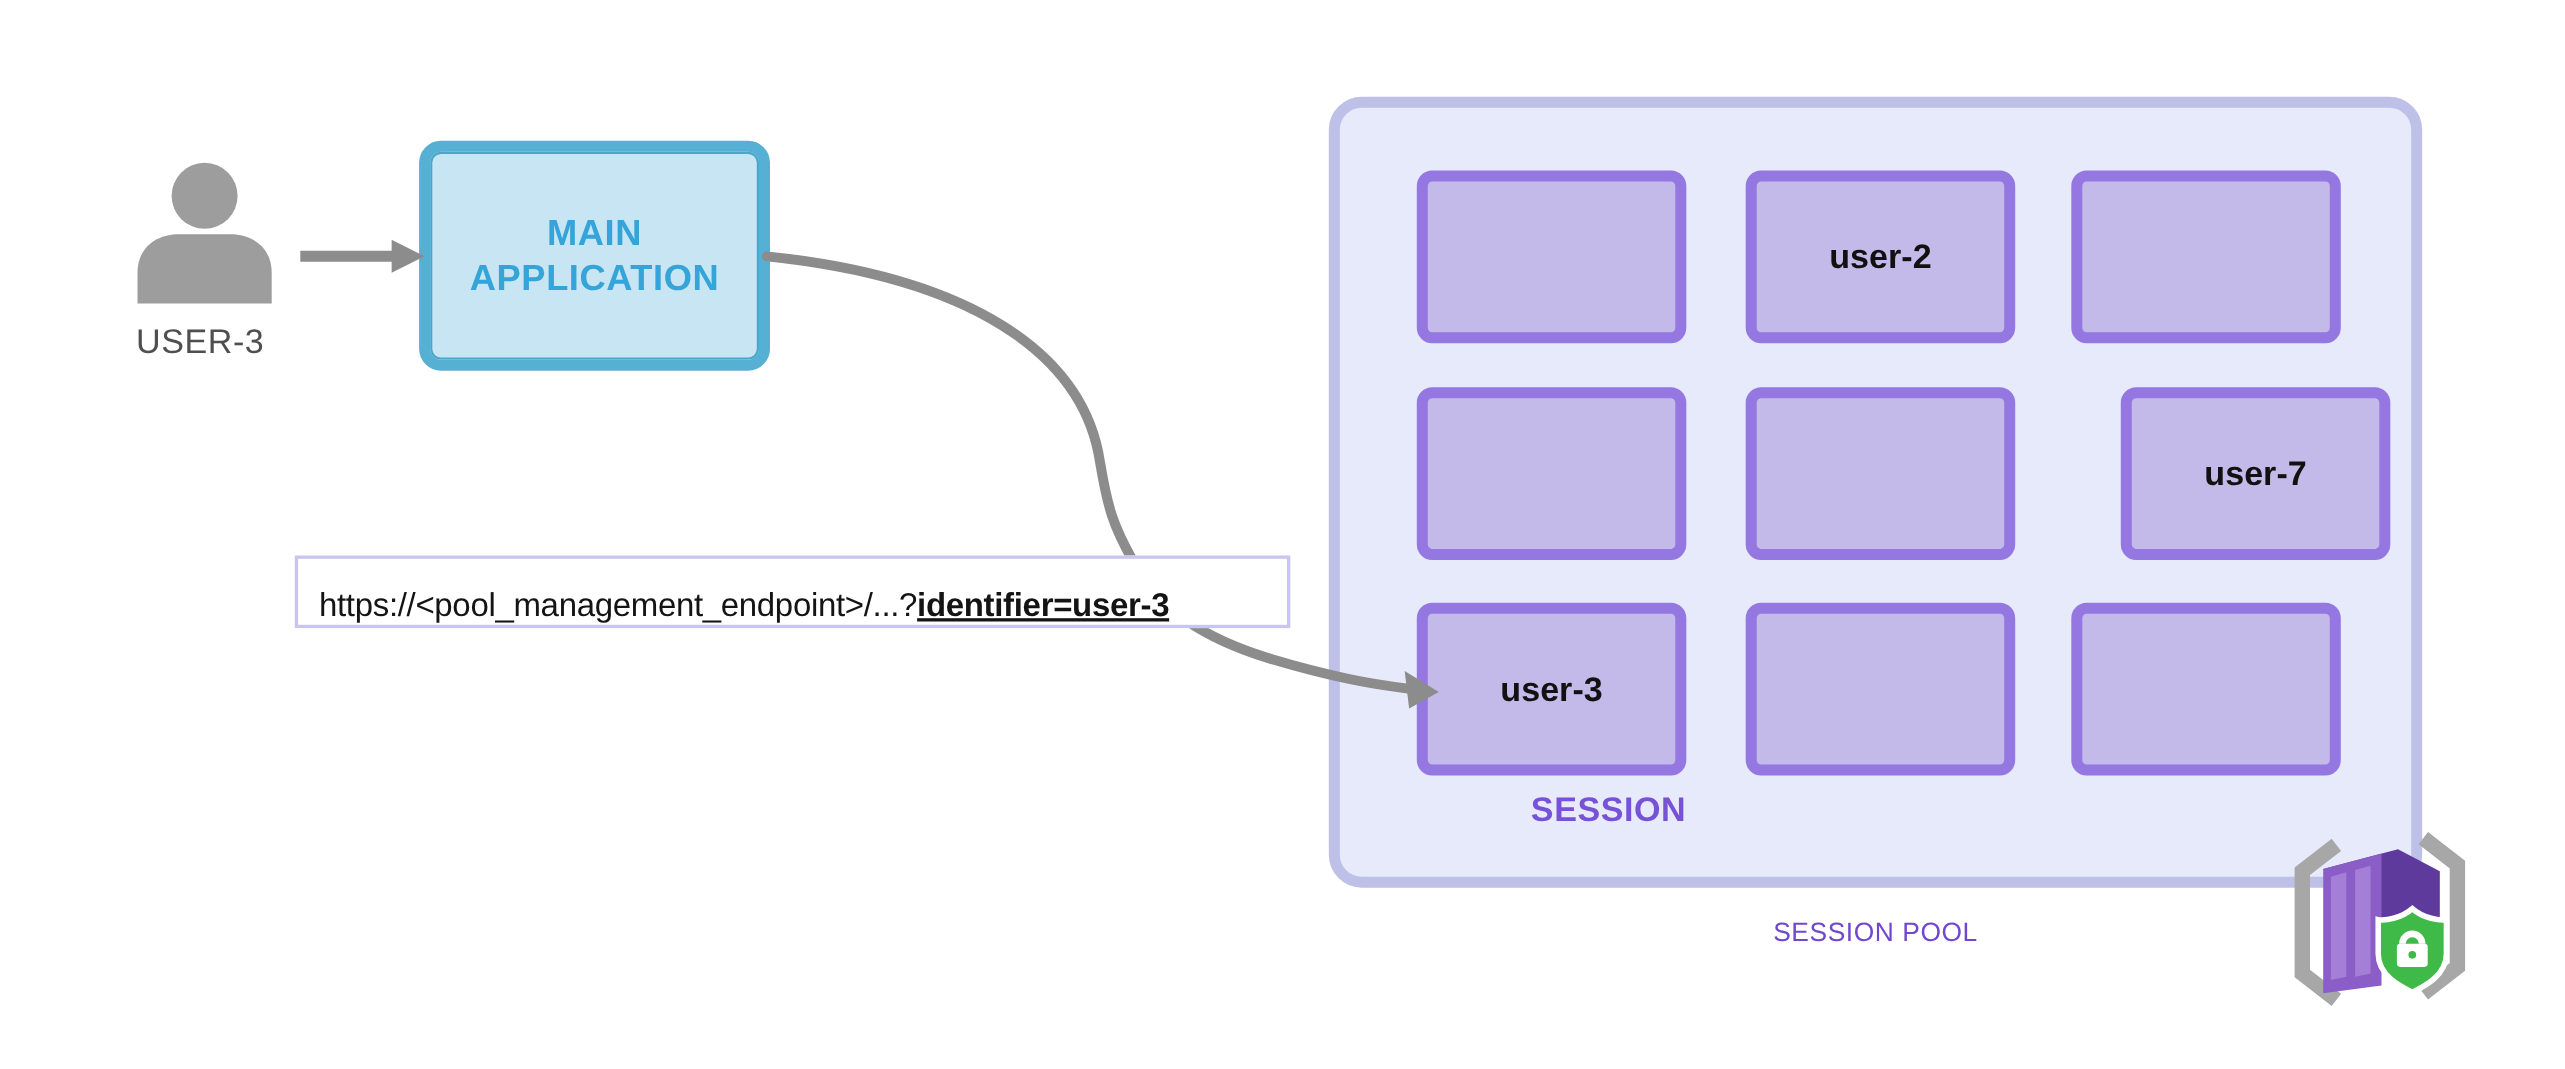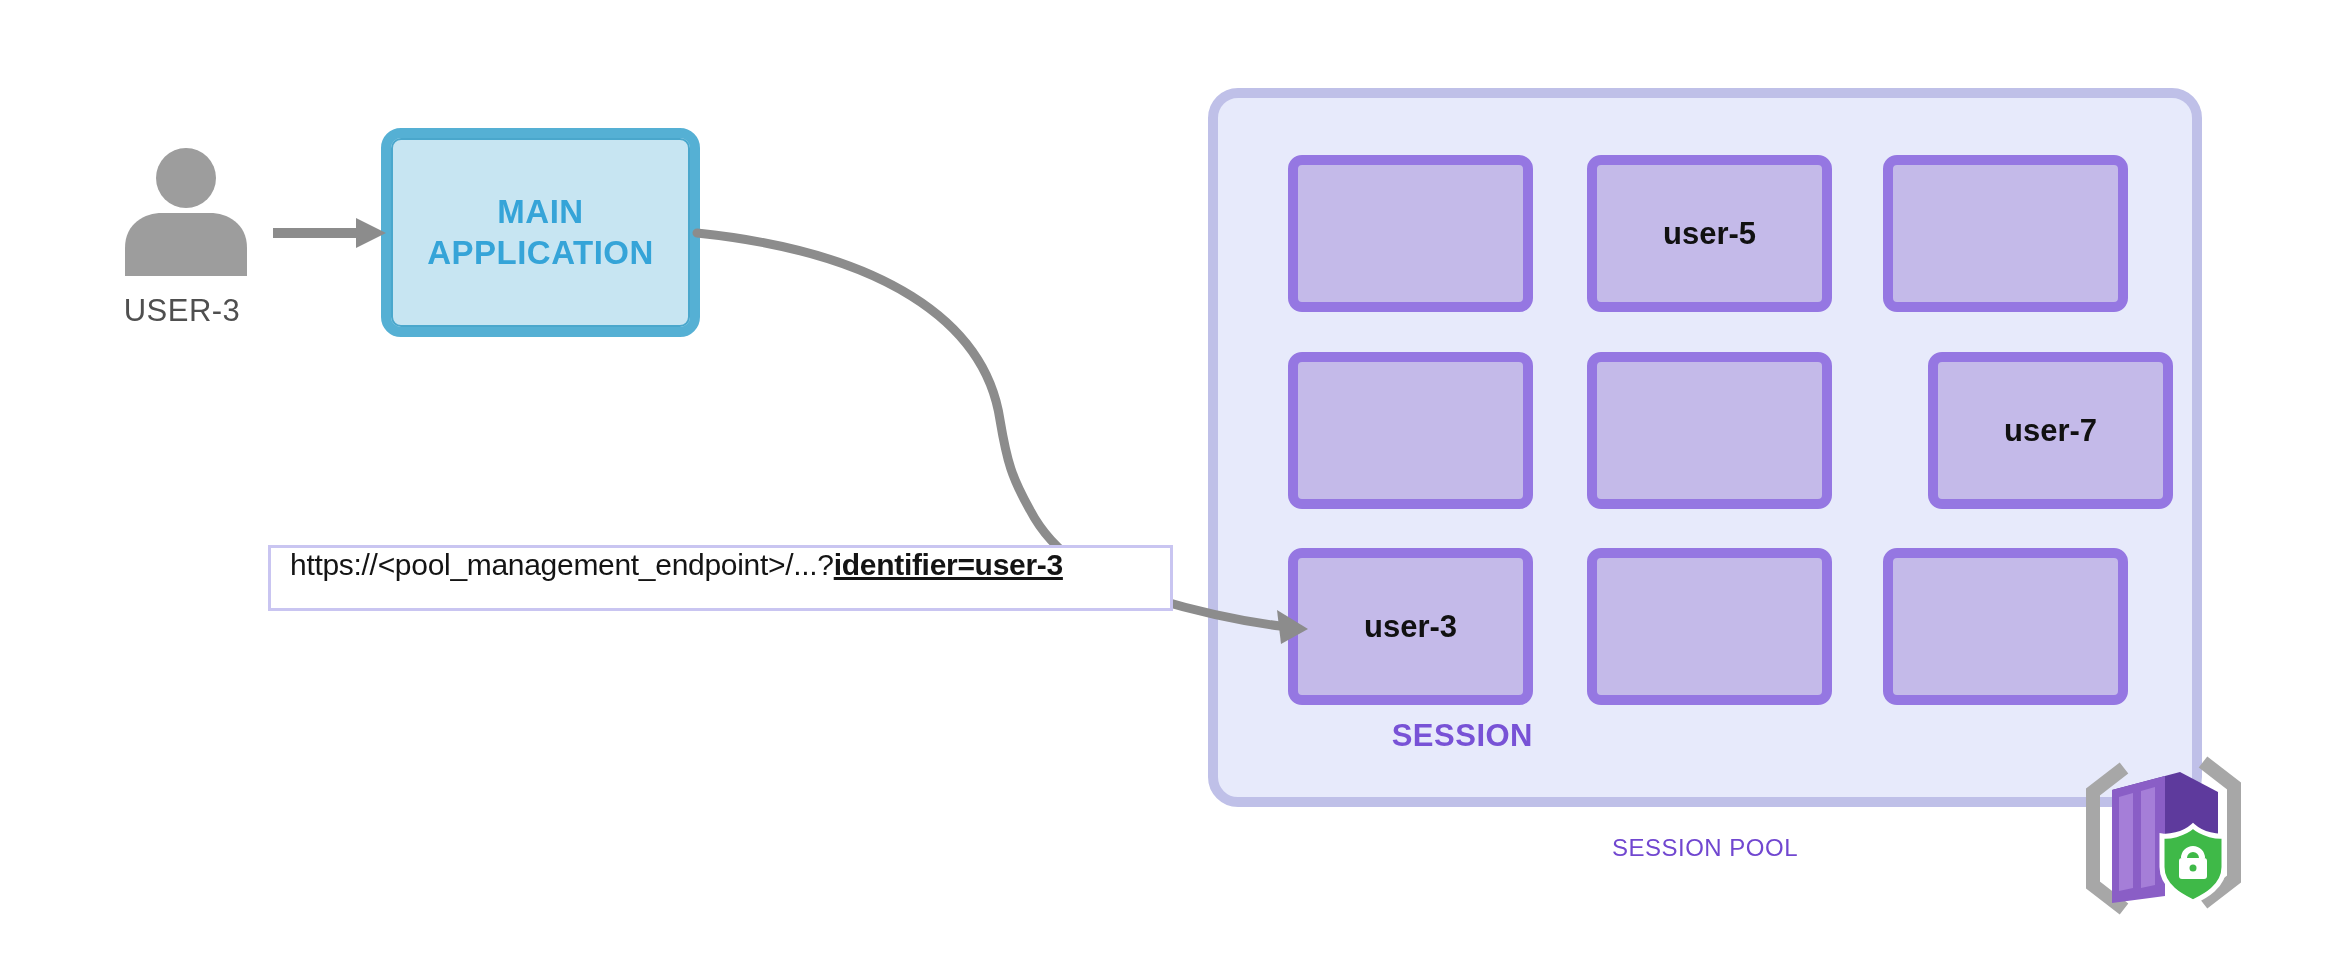--- a/index.html
+++ b/index.html
@@ -44,40 +44,40 @@
     font-size:31px;font-weight:700;color:#7852d6;letter-spacing:0.5px;
   }
   .pool-caption{
     left:1208px;top:834px;width:994px;text-align:center;z-index:3;
     font-size:24px;font-weight:400;color:#7147d0;letter-spacing:0.5px;
   }
   
   .url-box{
     left:268px;top:505px;width:905px;height:66px;box-sizing:border-box;z-index:10;
     background:#ffffff;border:3px solid #c9c5f1;
-    display:flex;align-items:flex-start;padding-left:19px;
-    font-size:30px;color:#141414;white-space:nowrap;letter-spacing:-0.3px;margin-top:40px;
+    display:flex;align-items:flex-end;padding-left:19px;
+    font-size:30px;color:#141414;white-space:nowrap;letter-spacing:-0.3px;
   }
   .url-box b{font-weight:700;text-decoration:underline;}
   .arrows{left:0;top:0;z-index:5;pointer-events:none;}
   .aca-icon{z-index:6;}
   svg{display:block;}
 </style>
 </head>
 <body>
 
 <div class="canvas">
 
   <div class="abs pool"></div>
 
   <div class="abs cell" style="left:1288px;top:155px;">
     <span></span>
   </div>
   <div class="abs cell" style="left:1587px;top:155px;">
-    <span>user-5</span>
+    <span>user-2</span>
   </div>
   <div class="abs cell" style="left:1883px;top:155px;">
     <span></span>
   </div>
   <div class="abs cell" style="left:1288px;top:352px;">
     <span></span>
   </div>
   <div class="abs cell" style="left:1587px;top:352px;">
     <span></span>
   </div>

